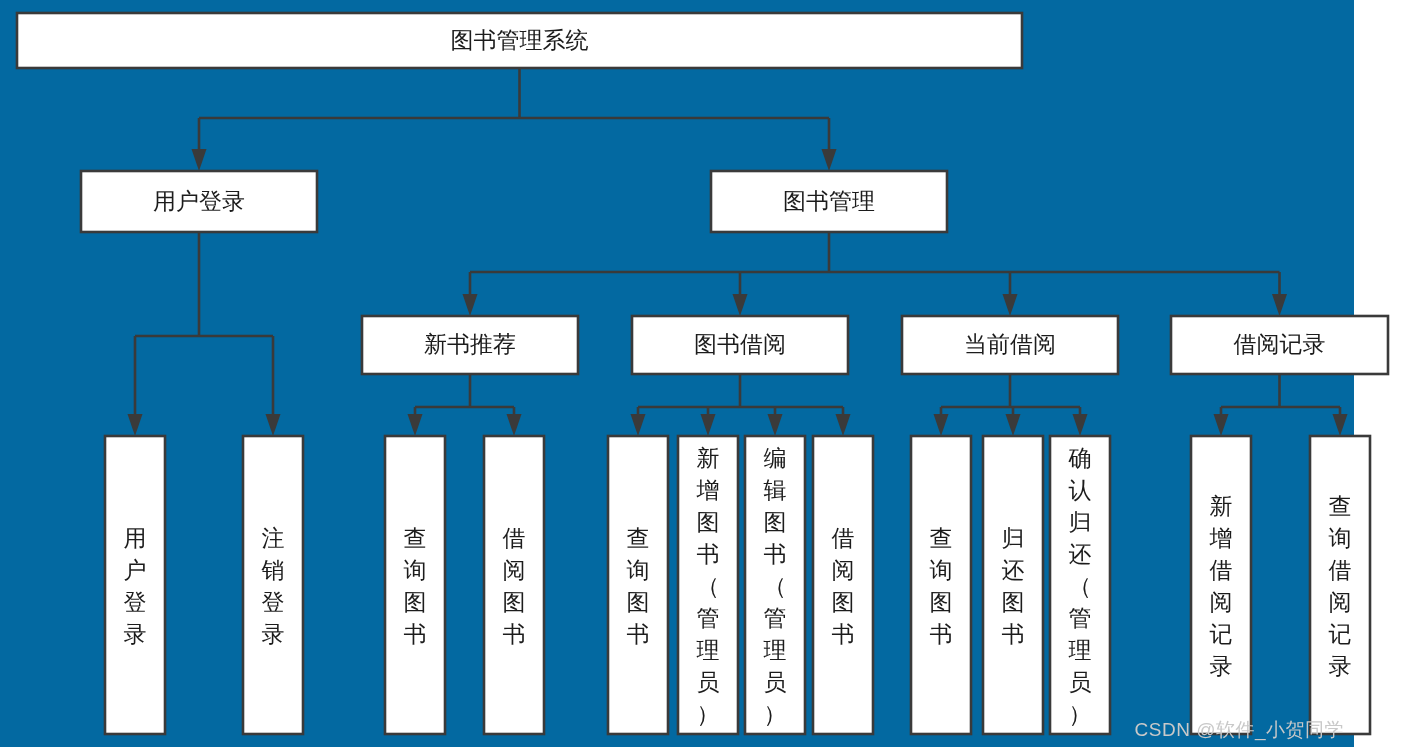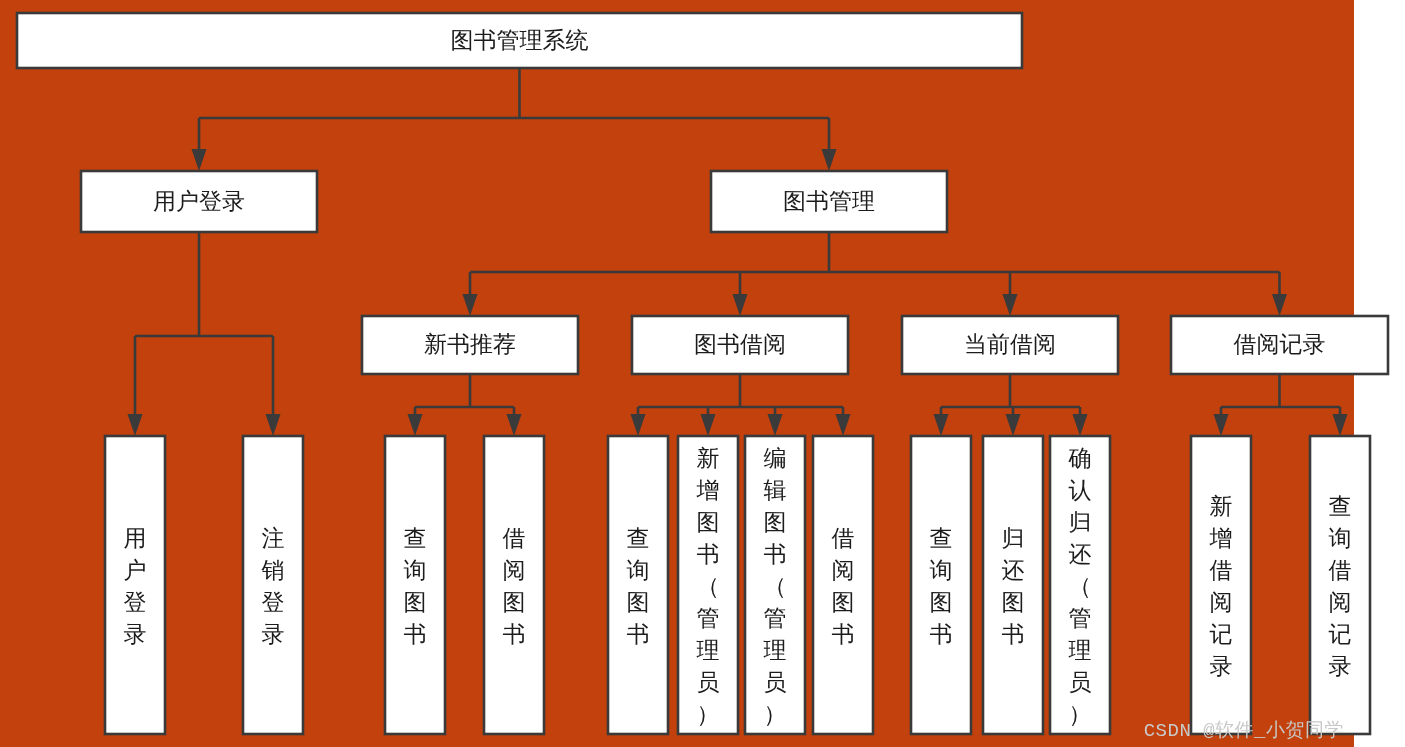--- a/index.html
+++ b/index.html
@@ -12,21 +12,21 @@
     width: 1405px;
     height: 747px;
     font-family: "Liberation Sans", "DejaVu Sans", sans-serif;
     overflow: hidden;
     position: relative;
   }
   #diagram-root {
     position: relative;
     width: 1354px;
     height: 747px;
-    background: #c2410c;
+    background: #0369a1;
   }
   svg.flow-canvas {
     position: absolute;
     left: 0;
     top: 0;
     width: 1405px;
     height: 747px;
     display: block;
   }
   .node-box {
@@ -54,21 +54,21 @@
   .node-label-v {
     font-family: "Liberation Sans", "DejaVu Sans", sans-serif;
     font-size: 23px;
     fill: #1c1c1c;
     text-anchor: middle;
   }
   .watermark-text {
     position: absolute;
     right: 10px;
     bottom: 4px;
-    font-family: Liberation Mono, monospace;
+    font-family: Liberation Sans, sans-serif;
     font-size: 19px;
     color: #c9c9c9;
     white-space: nowrap;
     letter-spacing: 0.5px;
     user-select: none;
   }
 </style>
 </head>
 <body>
 

